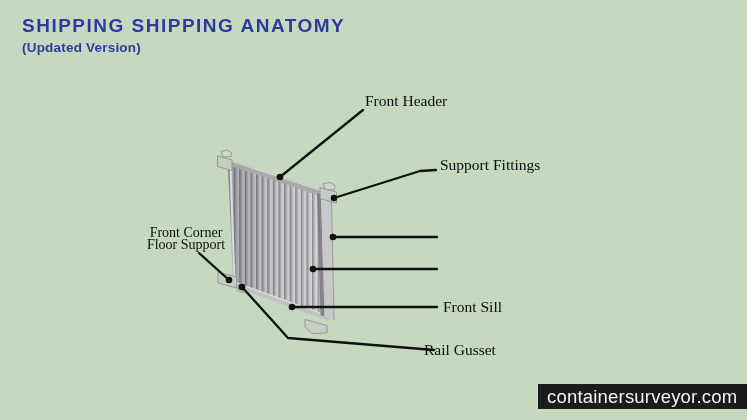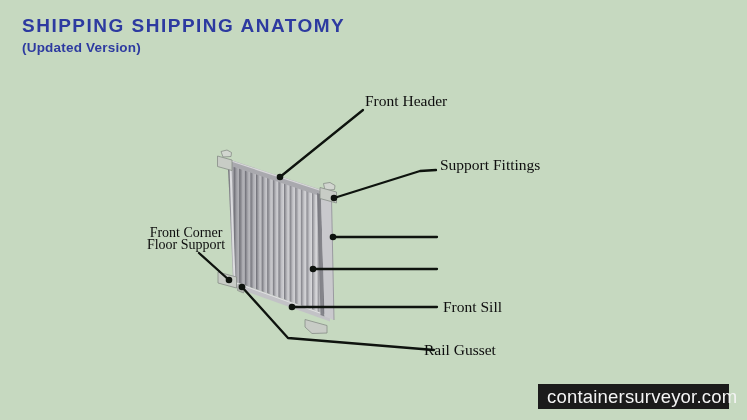--- a/index.html
+++ b/index.html
@@ -28,21 +28,21 @@
     text-align:center; width:80px;
   }
   .lp-front-header   { left:365px; top:92px; }
   .lp-corner-fittings{ left:440px; top:156px; }
   .lp-front-corner-post{ left:443px; top:228px; }
   .lp-front-panel    { left:443px; top:260px; }
   .lp-front-sill     { left:443px; top:298px; }
   .lp-rail-gusset    { left:424px; top:341px; }
   .lp-floor-support  { left:146px; top:227px; }
   .watermark {
-    position:absolute; left:538px; top:384px; width:191px; height:25px;
+    position:absolute; left:538px; top:384px; width:209px; height:25px;
     box-sizing:border-box; padding-left:9px;
     background:var(--watermark-bg,#1b1b1b); color:var(--watermark-text,#f4f4f4);
     font-size:18.5px; line-height:25px; letter-spacing:0.2px;
   }
 </style>
 </head>
 <body>
 
 <div class="stage">
 

